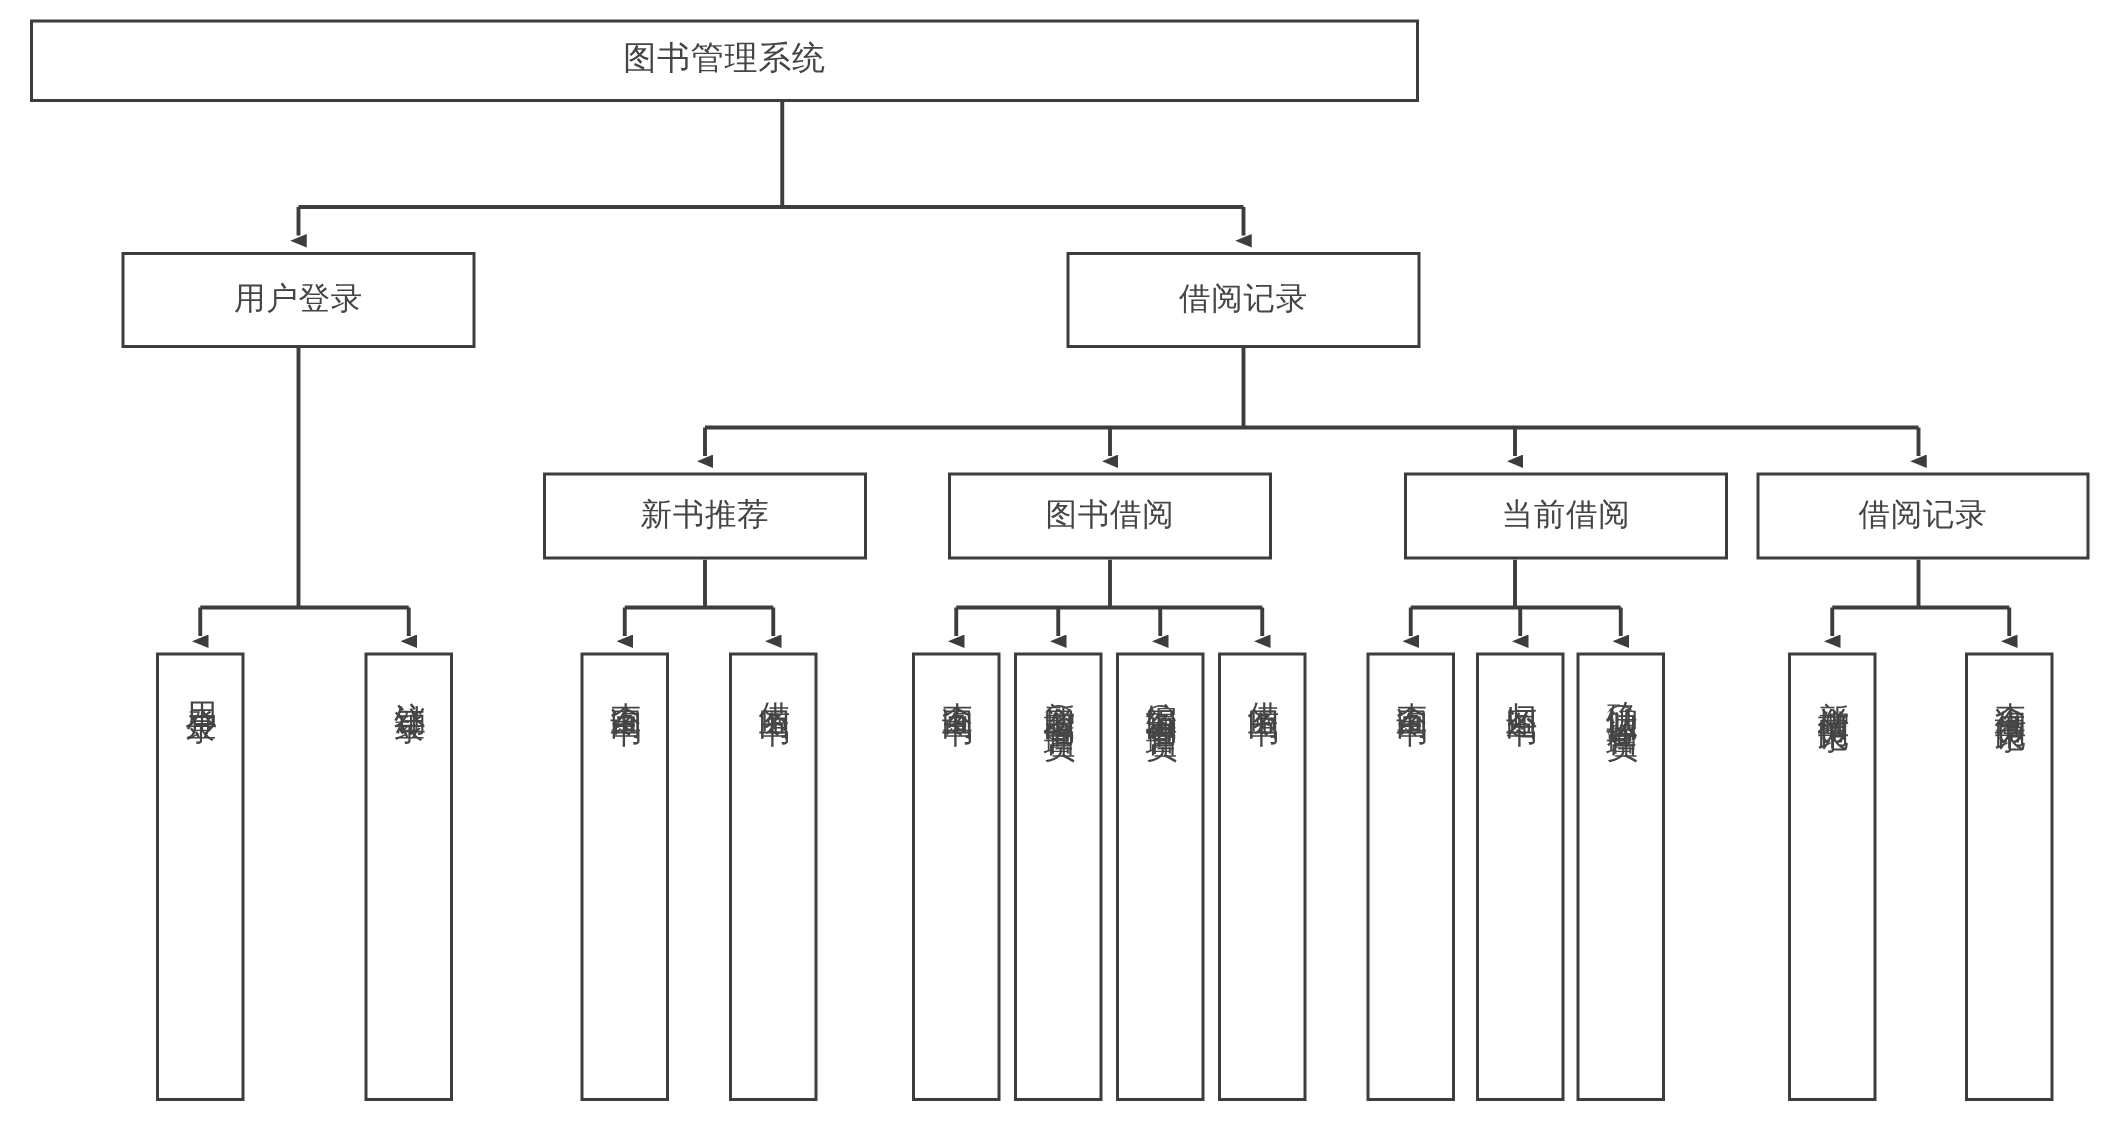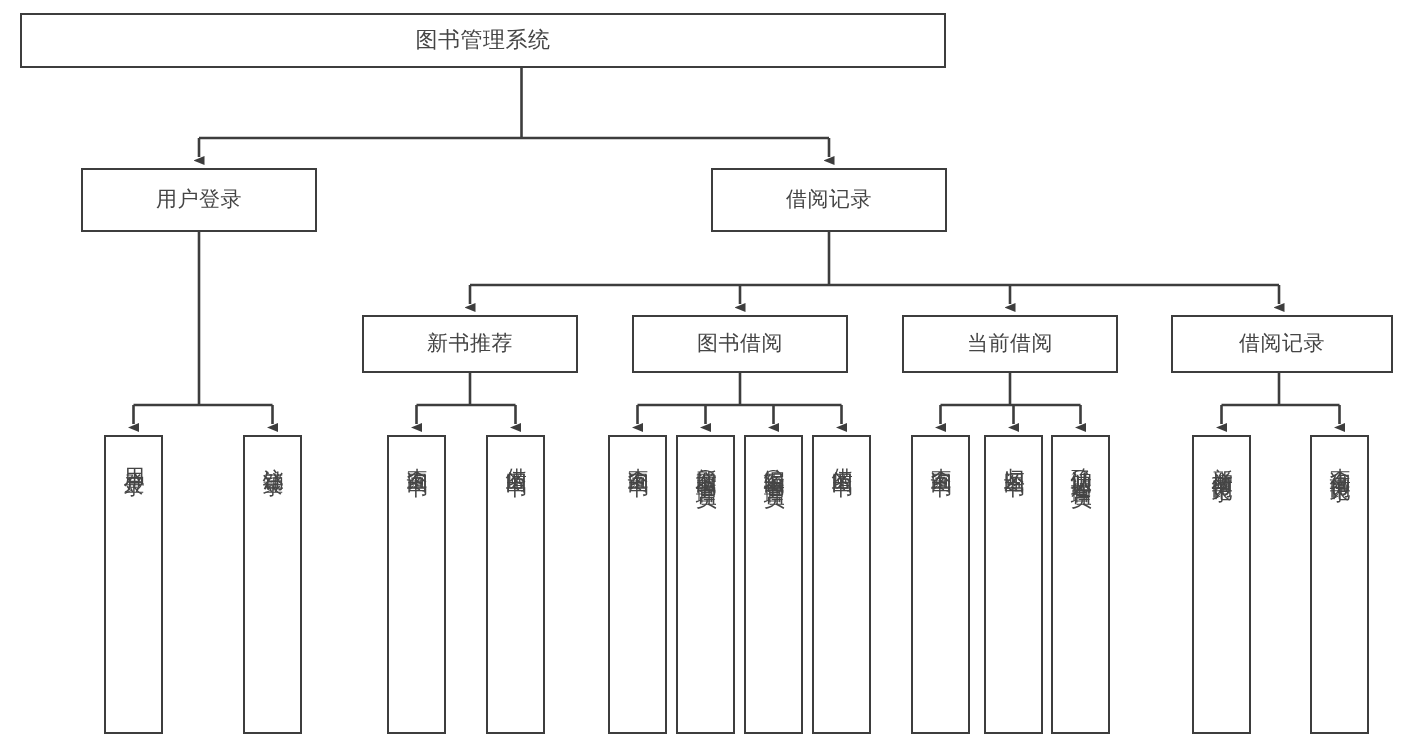--- a/index.html
+++ b/index.html
@@ -122,21 +122,21 @@
   <div class="node horiz" style="left: 711px; top: 168px; width: 236px; height: 64px;">
     <span class="label">借阅记录</span>
   </div>
 
   <div class="node horiz" style="left: 362px; top: 315px; width: 216px; height: 58px;">
     <span class="label">新书推荐</span>
   </div>
   <div class="node horiz" style="left: 632px; top: 315px; width: 216px; height: 58px;">
     <span class="label">图书借阅</span>
   </div>
-  <div class="node horiz" style="left: 902px; top: 315px; width: 216px; height: 58px;">
+  <div class="node horiz" style="left: 936px; top: 315px; width: 216px; height: 58px;">
     <span class="label">当前借阅</span>
   </div>
   <div class="node horiz" style="left: 1171px; top: 315px; width: 222px; height: 58px;">
     <span class="label">借阅记录</span>
   </div>
 
   <div class="node vert" style="left: 104px; top: 435px; width: 59px; height: 299px;">
     <span class="label">用户登录</span>
   </div>
   <div class="node vert" style="left: 243px; top: 435px; width: 59px; height: 299px;">

